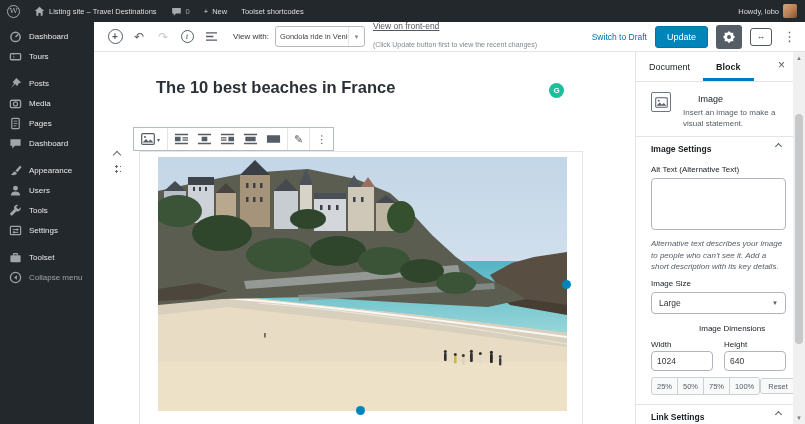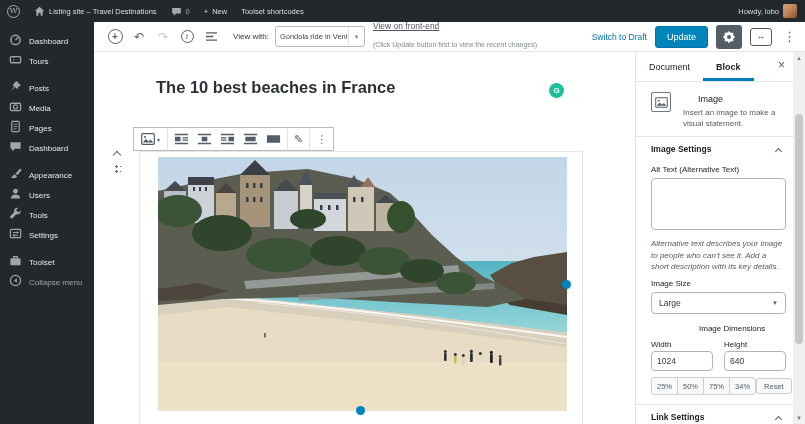--- a/index.html
+++ b/index.html
@@ -13,21 +13,21 @@
   .ab-right { margin-left:auto; display:flex; align-items:center; gap:5px; padding-right:8px; }
   .wp-logo { width:13px; height:13px; border:1px solid #a7aaad; border-radius:50%; color:#a7aaad;
     font-family:"DejaVu Serif", serif; font-size:8px; display:grid; place-items:center; line-height:1; }
   .ab-count { color:#a0a5aa; }
   .avatar { width:14px; height:14px; border-radius:2px; background:linear-gradient(135deg,#d6a57c 0%,#b97f52 55%,#7a4f30 100%); }
   .mini-icon { display:inline-block; }
 
   
   .sidebar { position:absolute; left:0; top:22px; width:94px; bottom:0; background:#23282d; z-index:50; padding-top:4px;
     font-size:8px; color:#e8e8e8; }
-  .sb-item { height:20px; display:flex; align-items:flex-end; gap:7px; padding:0 9px; cursor:pointer; }
+  .sb-item { height:20px; display:flex; align-items:center; gap:7px; padding:0 9px; cursor:pointer; }
   .sb-item .lbl { white-space:nowrap; }
   .sb-sep { margin-top:7px; }
   .sb-dim { color:#a0a5aa; }
   .sb-item svg { flex:0 0 auto; }
 
   
   .ed-header { position:absolute; left:94px; top:22px; right:0; height:30px; background:#fff;
     border-bottom:1px solid #e2e4e7; display:flex; align-items:center; z-index:40; padding-left:9px; }
   .hbtn { display:grid; place-items:center; width:24px; height:24px; color:#555d66; cursor:pointer; }
   .inserter { width:15px; height:15px; border:1.5px solid #555d66; border-radius:50%; display:grid; place-items:center;
@@ -85,21 +85,21 @@
     z-index:30; overflow:hidden; font-size:8px; color:#32373c; }
   .tabs { position:absolute; left:0; top:0; right:0; height:30px; border-bottom:1px solid #e2e4e7; display:flex; }
   .tab { padding:0 13px; display:flex; align-items:center; font-size:9px; color:#191e23; cursor:pointer; }
   .tab.active { font-weight:bold; box-shadow:inset 0 -3px 0 #007cba; }
   .tab-close { position:absolute; right:8px; top:7px; font-size:12px; color:#555d66; cursor:pointer; line-height:1; }
   .card-icon { position:absolute; left:15px; top:40px; width:20px; height:20px; border:1px solid #6c7781; border-radius:2px;
     display:grid; place-items:center; }
   .card-title { position:absolute; left:62px; top:42px; font-size:9px; color:#191e23; }
   .card-desc { position:absolute; left:47px; top:55px; width:100px; font-size:8px; color:#555d66; line-height:1.4; }
   .divider { position:absolute; left:0; right:0; height:1px; background:#e2e4e7; }
-  .sect-head { position:absolute; left:15px; right:12px; display:flex; justify-content:space-between; align-items:flex-end;
+  .sect-head { position:absolute; left:15px; right:12px; display:flex; justify-content:space-between; align-items:flex-start;
     cursor:pointer;gap:8px; }
   .sect-title { font-size:8.5px; font-weight:bold; color:#191e23; }
   .chev { width:5px; height:5px; border-left:1.5px solid #555d66; border-top:1.5px solid #555d66; }
   .chev.up { transform:rotate(45deg); }
   .field-label { position:absolute; left:15px; font-size:8px; color:#191e23; }
   .alt-textarea { position:absolute; left:15px; top:126px; width:135px; height:52px; border:1px solid #b0b5bb;
     border-radius:4px; resize:none; font-family:inherit; font-size:8px; padding:4px; }
   .help-text { position:absolute; left:15px; top:186px; width:135px; font-size:8px; font-style:italic; color:#555d66;
     line-height:1.45; }
   .pselect { position:absolute; left:15px; top:240px; width:135px; height:22px; border:1px solid #b0b5bb; border-radius:4px;
@@ -507,21 +507,21 @@
   <div class="field-label" style="top:272px;margin-left:48px;">Image Dimensions</div>
   <div class="field-label" style="top:288px;">Width</div>
   <div class="field-label" style="top:288px; left:88px;">Height</div>
   <input class="dim-input" style="left: 15px;" value="1024">
   <input class="dim-input" style="left: 88px; width: 62px;" value="640">
 
   <div class="scale-row">
     <button class="scale-btn">25%</button>
     <button class="scale-btn">50%</button>
     <button class="scale-btn">75%</button>
-    <button class="scale-btn last">34%</button>
+    <button class="scale-btn last">100%</button>
     <button class="reset-btn">Reset</button>
   </div>
 
   <div class="divider" style="top:352px;"></div>
   <div class="sect-head" style="top:360px;">
     <span class="sect-title">Link Settings</span>
     <span class="chev up"></span>
   </div>
 </div>
 

